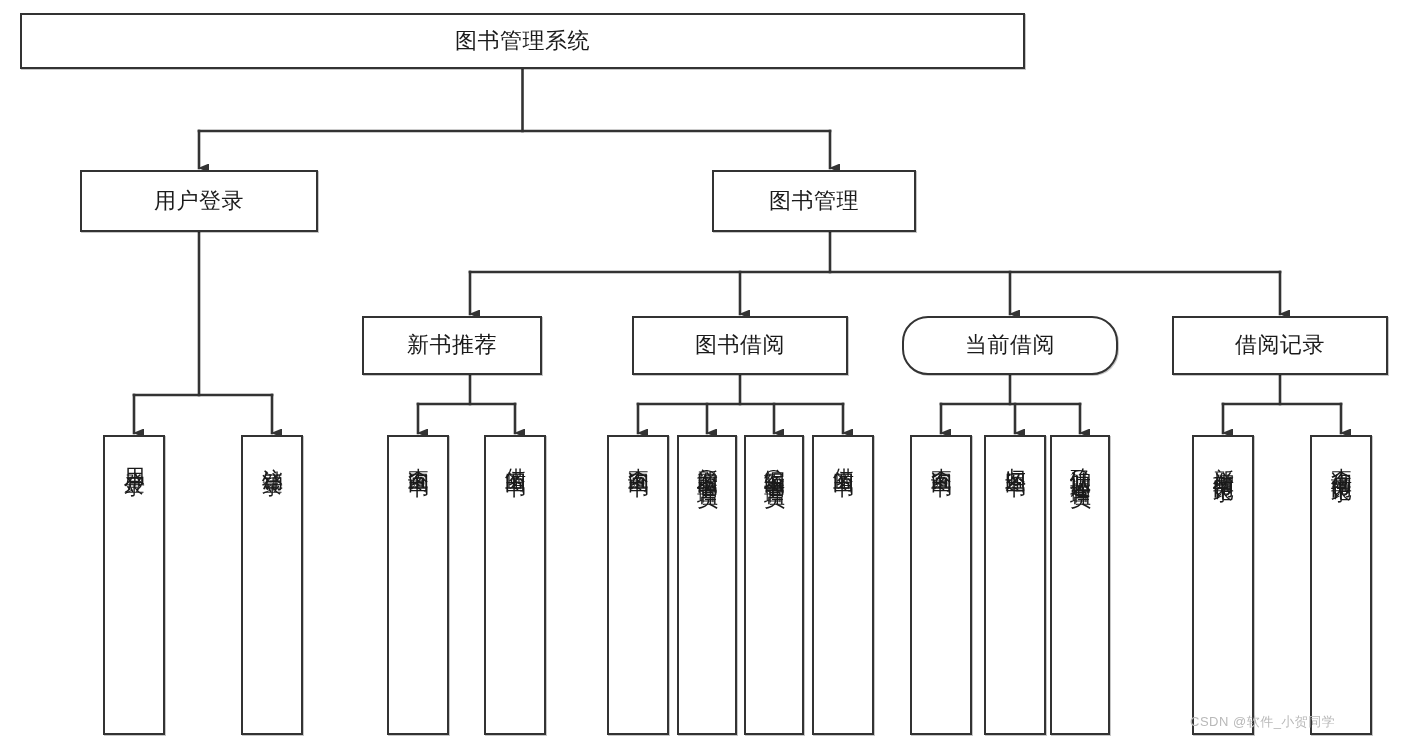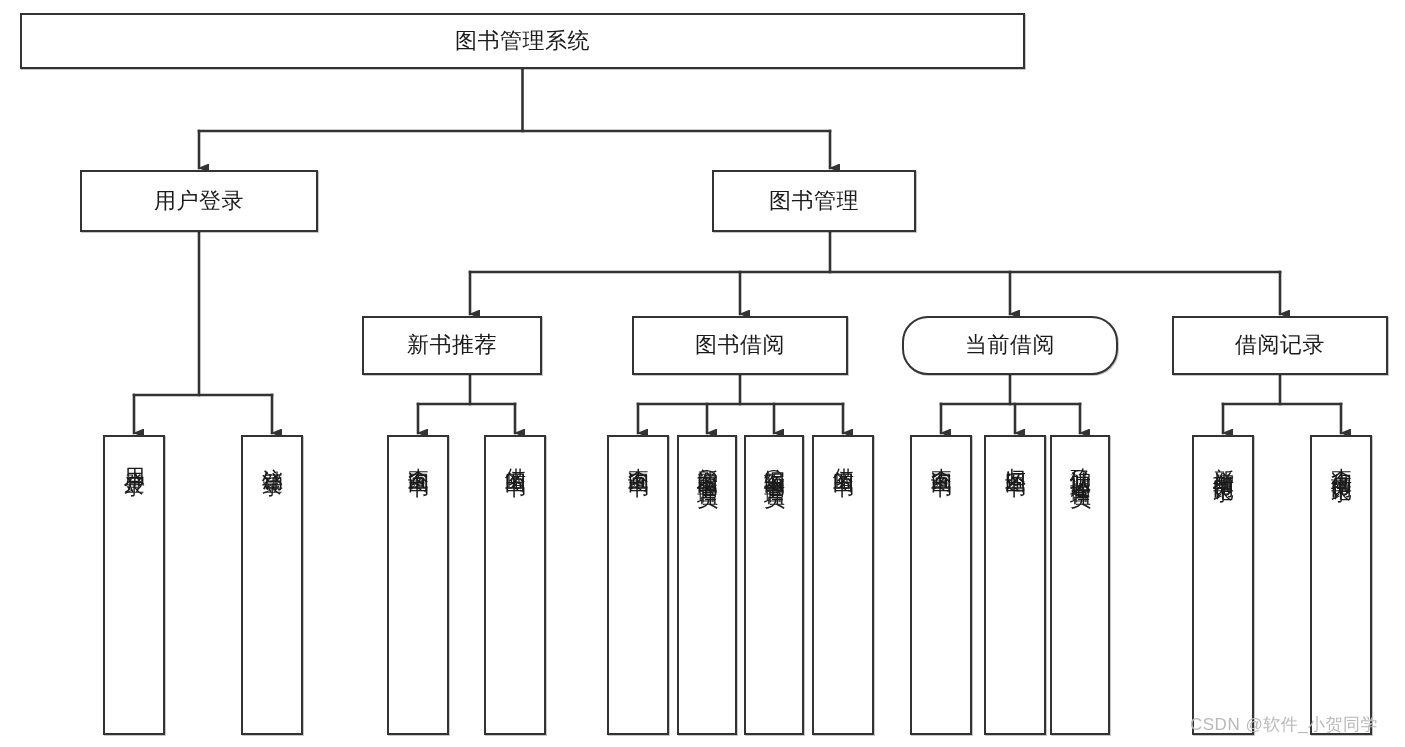--- a/index.html
+++ b/index.html
@@ -52,21 +52,21 @@
   .node-v .node-label {
     writing-mode: vertical-rl;
     text-orientation: upright;
     font-size: 21px;
     line-height: 1.18;
     letter-spacing: 3px;
     white-space: normal;
   }
   .watermark {
     position: absolute;
-    font-size: 17px;
+    font-size: 13px;
     color: #b9b9b9;
     letter-spacing: 0.5px;
     white-space: nowrap;
     user-select: none;
   }
 </style>
 </head>
 <body>
 
 <div id="diagram-root">

